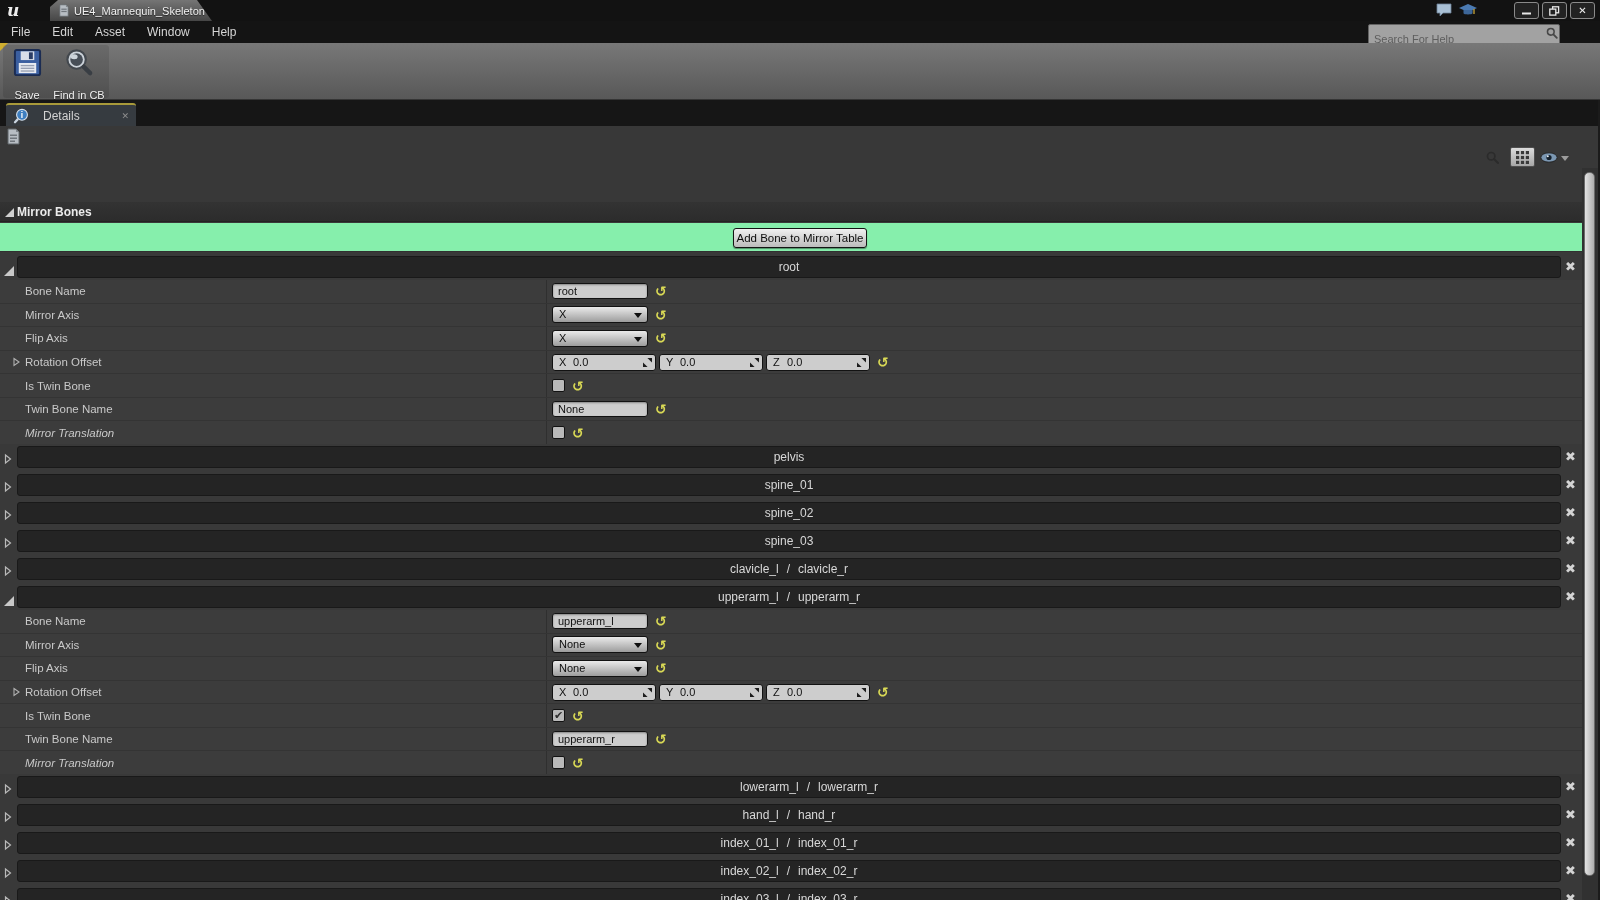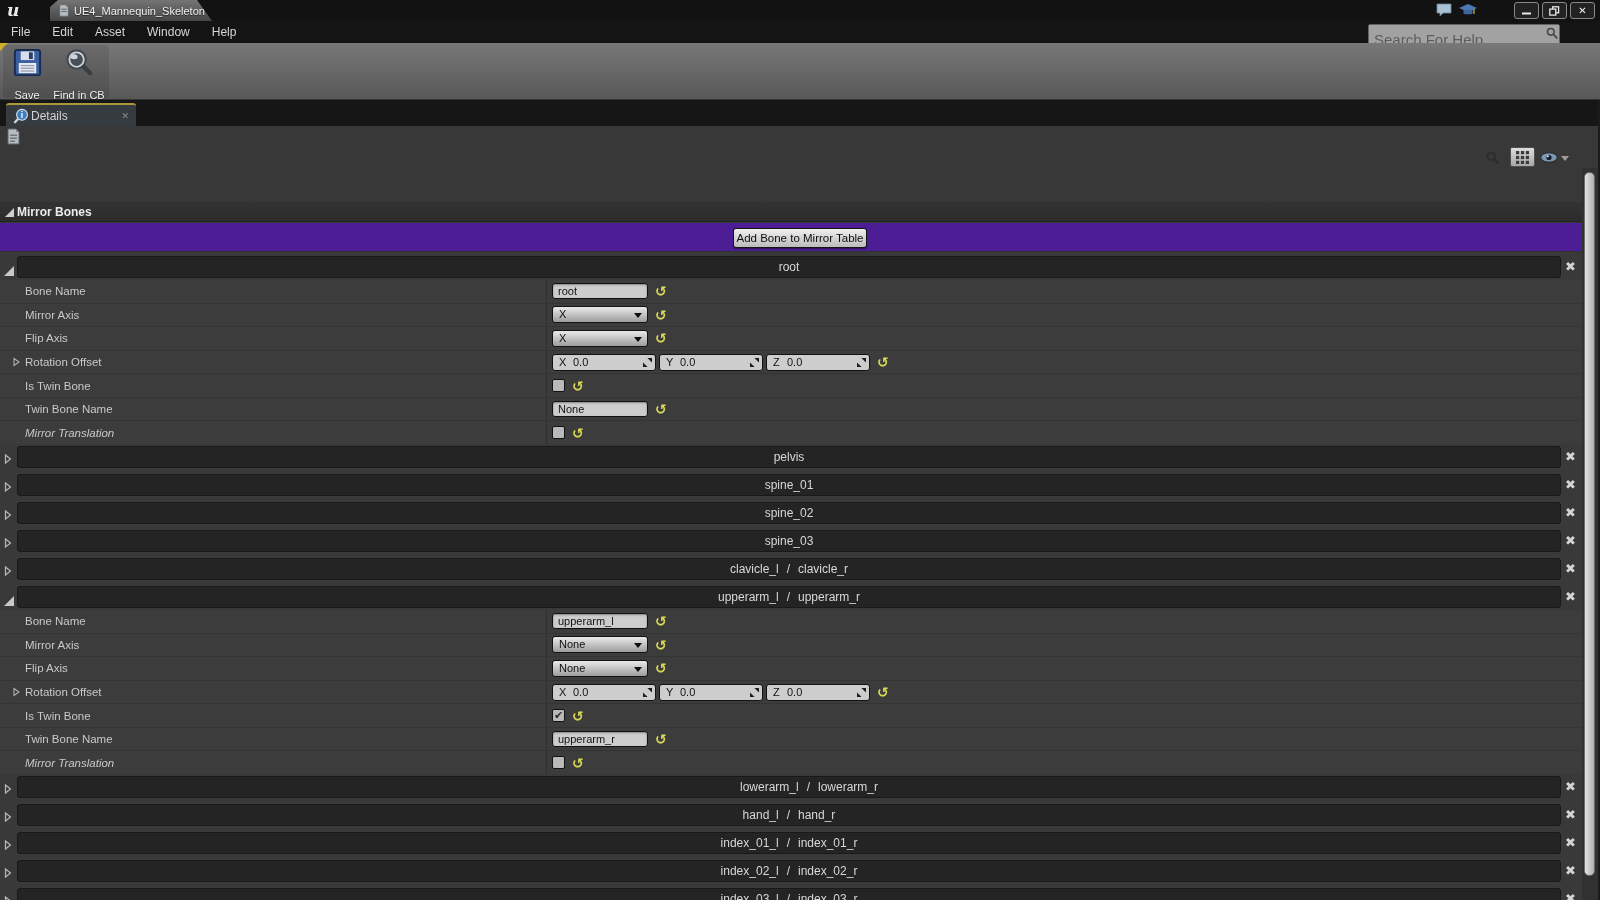--- a/index.html
+++ b/index.html
@@ -19,38 +19,38 @@
   .doc-tab-close{color:#9d9d9d;font-size:9px;margin-left:7px;font-family:"DejaVu Sans",sans-serif;}
   .tb-icons{position:absolute;left:1436px;top:3px;display:flex;gap:7px;align-items:center;}
   .winbtns{position:absolute;right:5px;top:2px;display:flex;gap:3px;}
   .winbtn{width:23px;height:15px;background:#222;border:1px solid #8a8a8a;border-radius:3px;
     display:flex;align-items:center;justify-content:center;color:#eee;font-size:10px;font-weight:bold;
     font-family:"DejaVu Sans",sans-serif;line-height:1;}
   
   .menubar{position:absolute;left:0;top:21px;width:1600px;height:22px;background:#141414;display:flex;align-items:center;padding-left:8px;box-sizing:border-box;}
   .menu-item{color:#d6d6d6;font-size:12px;margin-right:16px;padding:2px 3px;}
   .help-search{position:absolute;left:1368px;top:24px;width:192px;height:30px;box-sizing:border-box;
-    background:#a2a2a2;border:1px solid #636363;border-radius:2px;color:#585858;font-size:15px;
+    background:#a2a2a2;border:1px solid #636363;border-radius:2px;color:#585858;font-size:11px;
     padding:0 18px 0 5px;font-family:"Liberation Sans",sans-serif;outline:none;}
   .help-search::placeholder{color:#5d5d5d;opacity:1;}
   .help-mag{position:absolute;left:1546px;top:27px;}
   
   .toolbar{position:absolute;left:0;top:43px;width:1600px;height:57px;
     background:linear-gradient(#787878,#585858);border-bottom:1px solid #353535;box-sizing:border-box;}
   .toolbar-corner{position:absolute;left:0;top:43px;width:0;height:0;
     border-top:8px solid #cfae30;border-right:8px solid transparent;}
   .tool-block{position:absolute;left:3px;top:45px;width:106px;height:53px;background:rgba(0,0,0,.10);border-radius:3px;}
   .tool-btn{position:absolute;top:47px;display:flex;flex-direction:column;align-items:center;}
   .tool-btn .tlabel{color:#efefef;font-size:11px;margin-top:11px;text-shadow:0 1px 1px rgba(0,0,0,.55);}
   
   .tabwell{position:absolute;left:0;top:100px;width:1600px;height:26px;background:#161616;}
   .details-tab{position:absolute;left:6px;top:103px;width:130px;height:23px;box-sizing:border-box;
     background:#363b40;border-top:2px solid #a89a3a;border-radius:3px 3px 0 0;
     display:flex;align-items:center;padding:0 7px;}
-  .details-tab-label{color:#d2d2d2;font-size:12px;margin-left:2px;flex:1;}
+  .details-tab-label{color:#d2d2d2;font-size:12px;margin-left:14px;flex:1;}
   .details-tab-close{color:#8e8e8e;font-size:9px;font-family:"DejaVu Sans",sans-serif;}
   .asset-chip{position:absolute;left:7px;top:128px;}
   
   .searchrow{position:absolute;left:0;top:146px;width:1600px;height:22px;background:#383838;}
   .search-input{position:absolute;left:5px;top:2px;width:1499px;height:18px;box-sizing:border-box;
     background:linear-gradient(#b0b0b0,#c6c6c6);border:1px solid #1c1c1c;border-radius:2px;
     color:#6e6e6e;font-size:11px;padding:0 22px 0 6px;font-family:"Liberation Sans",sans-serif;outline:none;}
   .search-input::placeholder{color:#6e6e6e;opacity:1;}
   .search-mag{position:absolute;left:1486px;top:5px;}
   .grid-btn{position:absolute;left:1510px;top:1px;width:25px;height:20px;box-sizing:border-box;
@@ -58,21 +58,21 @@
     display:flex;align-items:center;justify-content:center;}
   .eye-btn{position:absolute;left:1540px;top:6px;}
   .eye-caret{position:absolute;left:1561px;top:10px;width:0;height:0;
     border-left:4px solid transparent;border-right:4px solid transparent;border-top:5px solid #9c9c9c;}
   
   #content{position:absolute;left:0;top:176px;width:1582px;height:732px;background:#393939;margin-top:26px;}
   .cat-header{position:absolute;left:0;top:0;width:1582px;height:20px;
     background:linear-gradient(#333333,#2c2c2c);border-bottom:1px solid #232323;box-sizing:border-box;}
   .cat-tri{position:absolute;left:5px;top:6px;}
   .cat-label{position:absolute;left:17px;top:3px;color:#ebebeb;font-size:12px;font-weight:bold;}
-  .addrow{position:absolute;left:0;top:21px;width:1582px;height:29px;background:#4c1d95;border-bottom:1px solid #313131;box-sizing:border-box;}
+  .addrow{position:absolute;left:0;top:21px;width:1582px;height:29px;background:#86efac;border-bottom:1px solid #313131;box-sizing:border-box;}
   .add-btn{position:absolute;left:733px;top:5px;width:134px;height:20px;box-sizing:border-box;
     background:linear-gradient(#f0f0f0,#bcbcbc);border:1px solid #141414;border-radius:3px;
     color:#0d0d0d;font-size:11.5px;text-align:center;line-height:18px;box-shadow:0 1px 1px rgba(0,0,0,.4);}
   
   .bone-exp{position:absolute;left:4px;width:12px;height:12px;}
   .bone-bar{position:absolute;left:17px;width:1544px;height:22px;box-sizing:border-box;
     background:#242424;border:1px solid #191919;border-radius:3px;}
   .bone-bar-label{display:block;width:100%;text-align:center;line-height:20px;color:#d8d8d8;font-size:12px;}
   .bone-slash{margin:0 8px;}
   .bone-del{position:absolute;left:1562px;width:17px;text-align:center;color:#d4d4d4;

